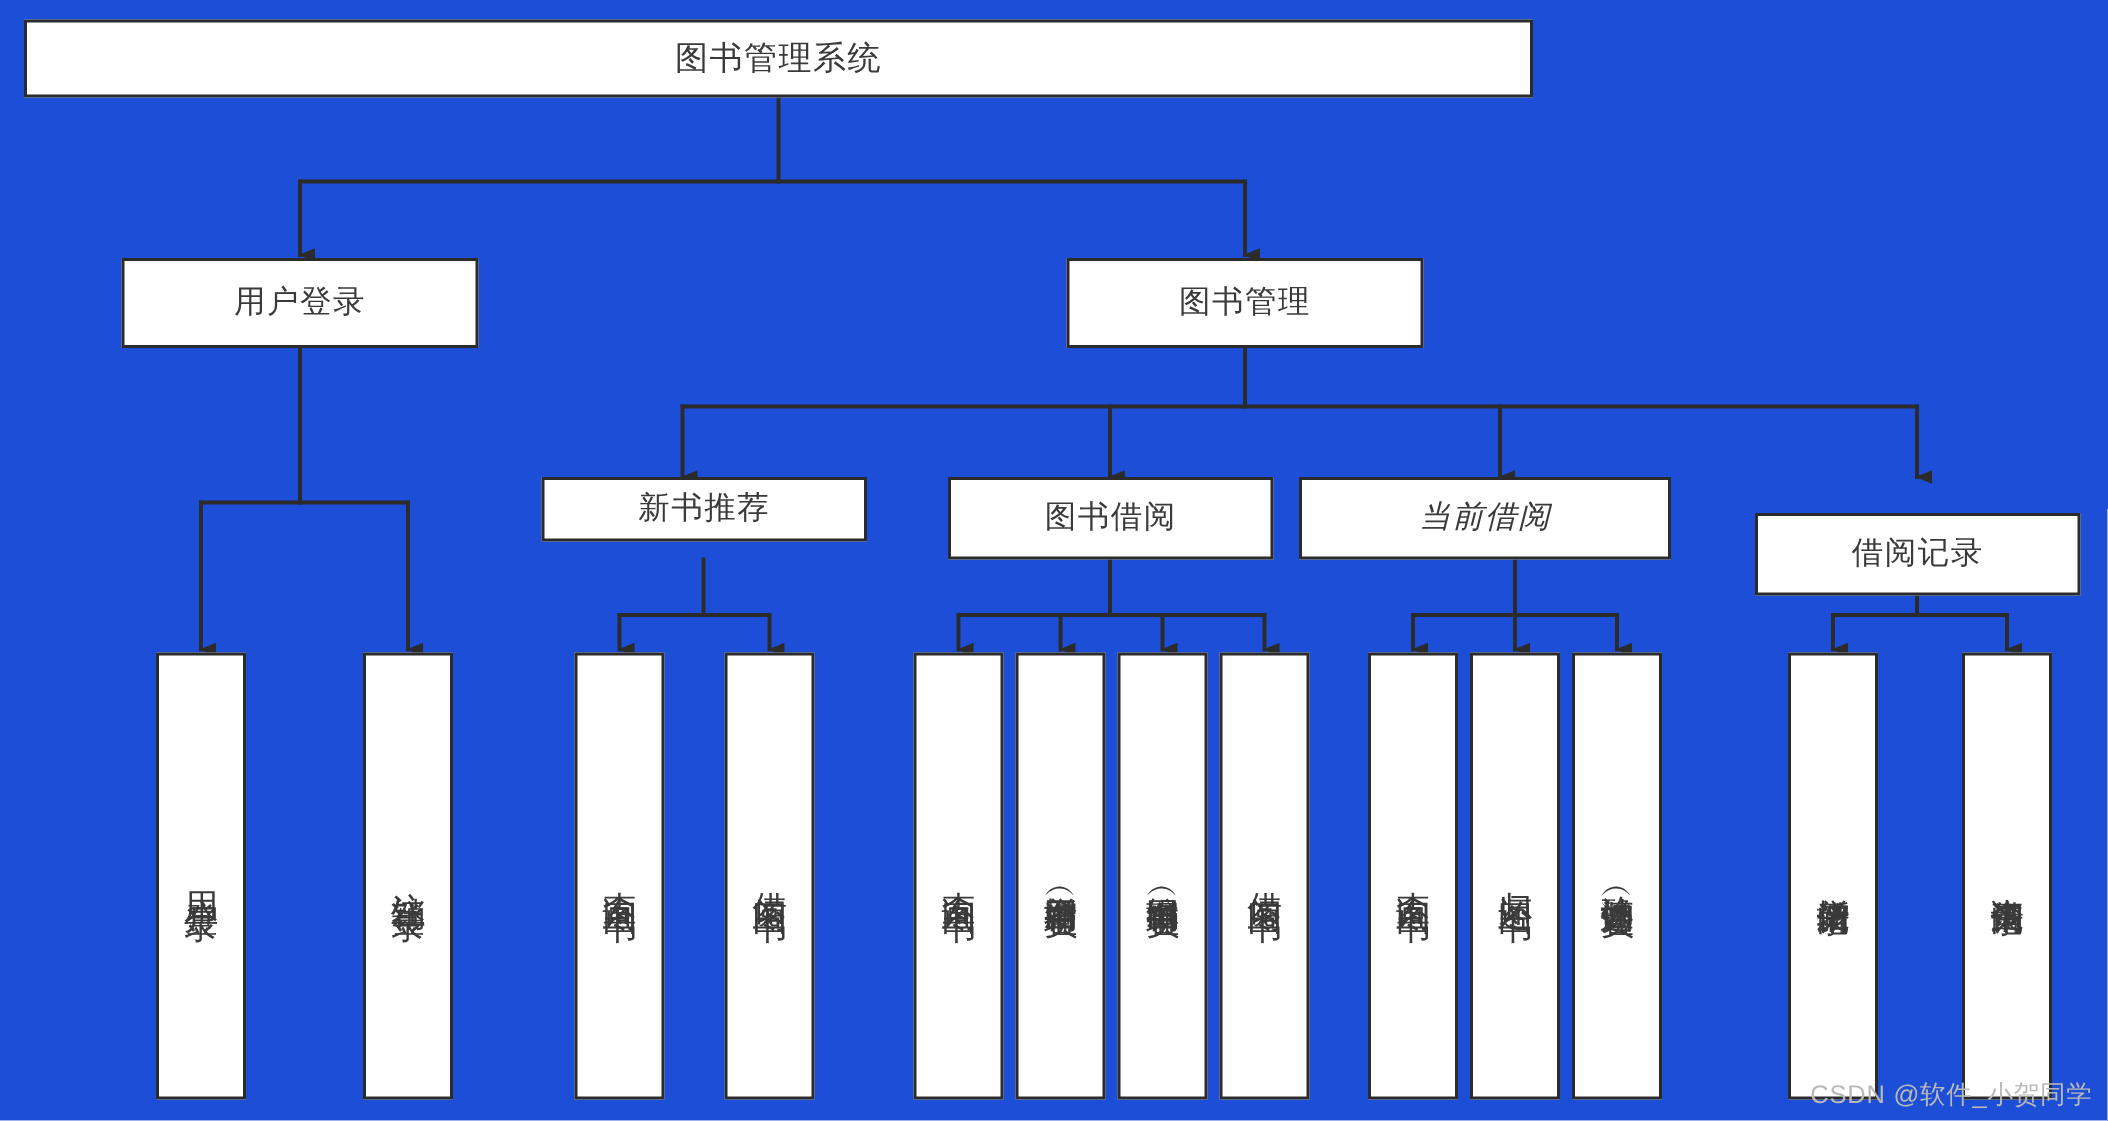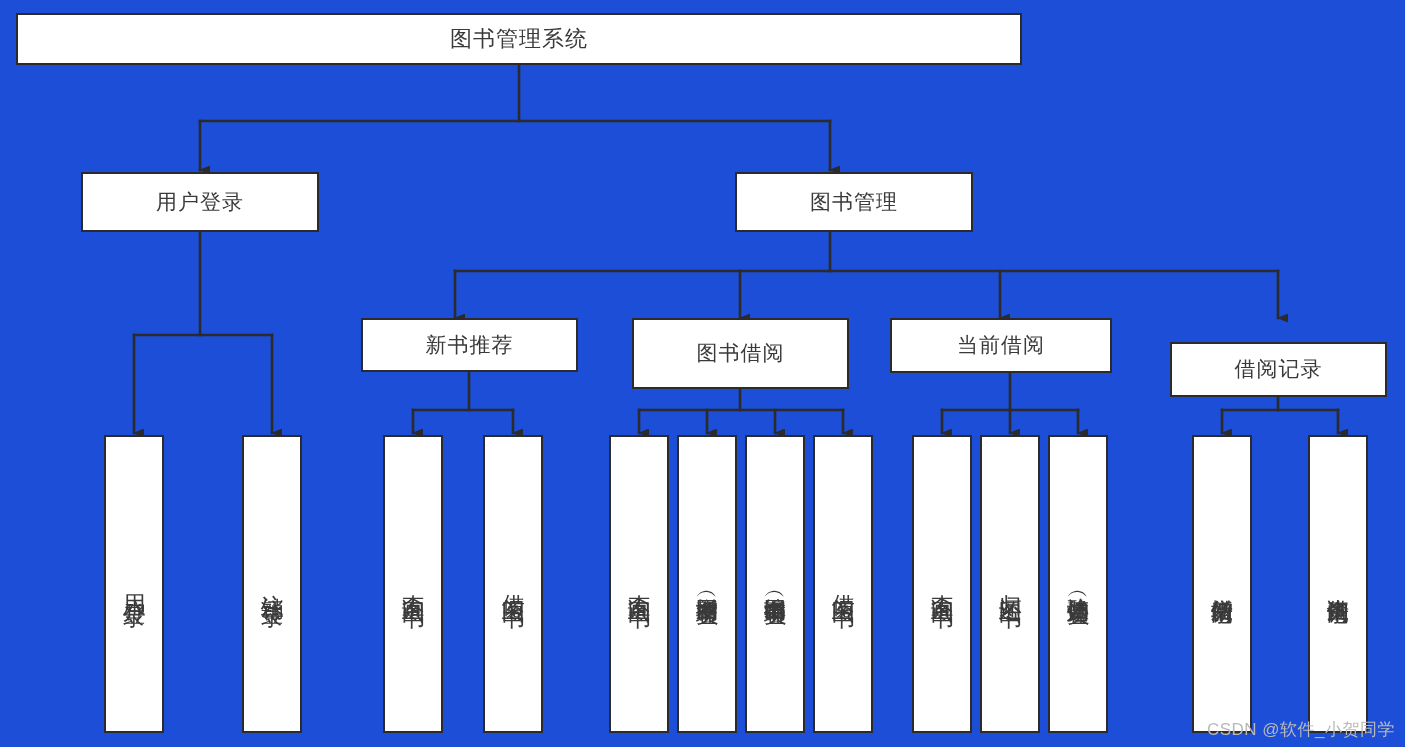--- a/index.html
+++ b/index.html
@@ -137,33 +137,33 @@
   </svg>
 
   <div class="node horiz root" style="left:16px; top:13px; width:1006px; height:52px;">
     <span class="label">图书管理系统</span>
   </div>
 
   <div class="node horiz" style="left:81px; top:172px; width:238px; height:60px;">
     <span class="label">用户登录</span>
   </div>
 
-  <div class="node horiz" style="left:711px; top:172px; width:238px; height:60px;margin-left:24px;">
+  <div class="node horiz" style="left:711px; top:172px; width:238px; height:60px;">
     <span class="label">图书管理</span>
   </div>
 
-  <div class="node horiz" style="left:361px; top:318px; width:217px; height:54px;">
+  <div class="node horiz" style="left:361px; top:318px; width:217px; height:43px;">
     <span class="label">新书推荐</span>
   </div>
 
-  <div class="node horiz" style="left:632px; top:318px; width:217px; height:71px;">
+  <div class="node horiz" style="left:632px; top:318px; width:217px; height:55px;">
     <span class="label">图书借阅</span>
   </div>
 
-  <div class="node horiz" style="left:890px; top:318px; width:222px; height:55px;">
+  <div class="node horiz" style="left:866px; top:318px; width:248px; height:55px;font-style:italic;">
     <span class="label">当前借阅</span>
   </div>
 
   <div class="node horiz" style="left:1170px; top:318px; width:217px; height:55px;margin-top:24px;">
     <span class="label">借阅记录</span>
   </div>
 
   <div class="node vert" style="left:104px; top:435px; width:60px; height:298px;">
     <span class="label">用户登录</span>
   </div>

